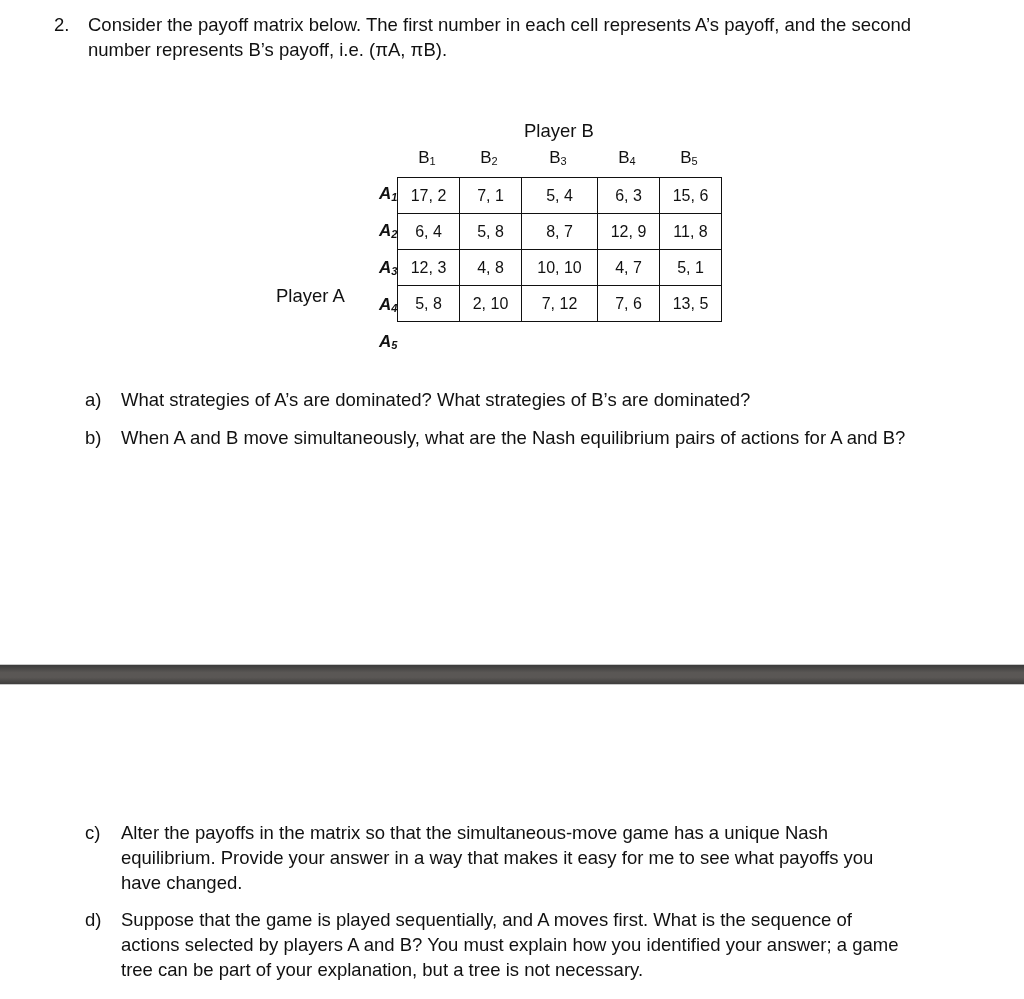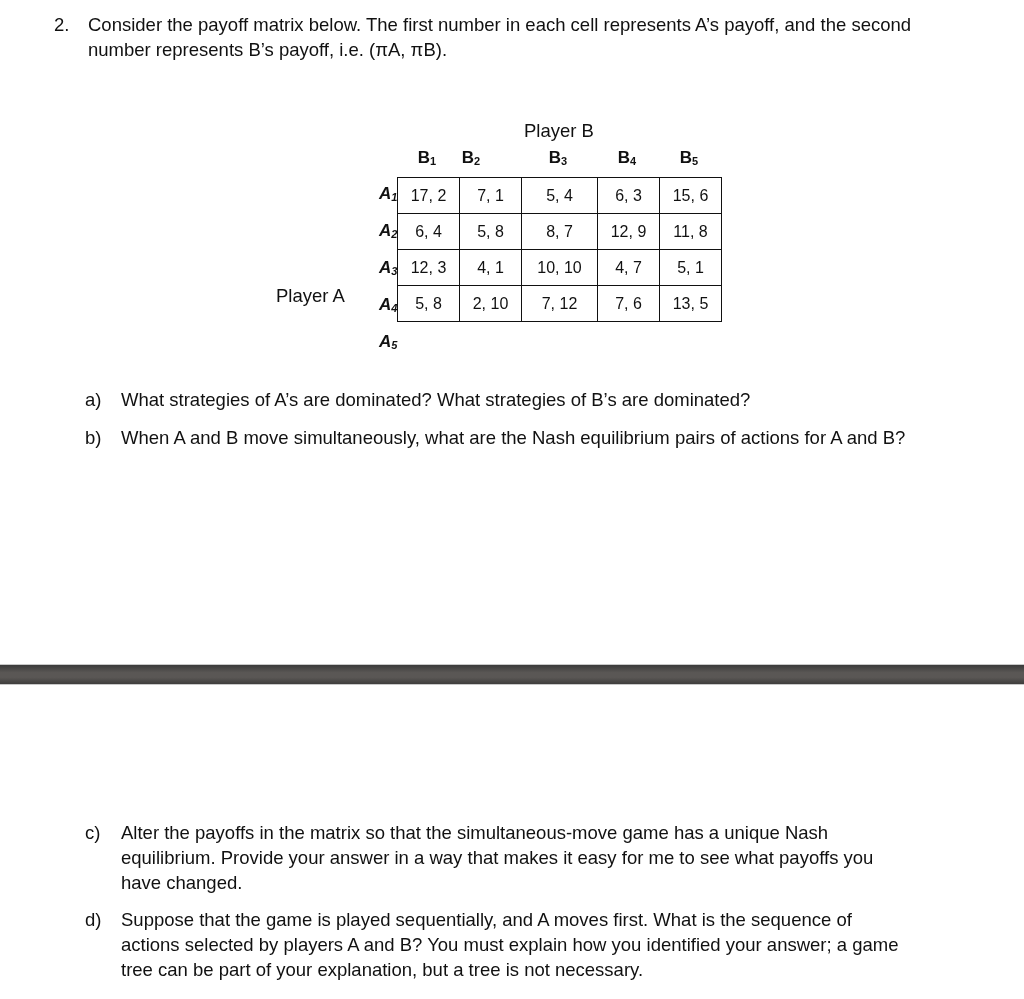--- a/index.html
+++ b/index.html
@@ -16,41 +16,41 @@
   .item-body { left: 121px; text-align: center; }
 
   .matrix-table {
     position: absolute; left: 397px; top: 177px;
     border-collapse: collapse; font-size: 16px;
   }
   .matrix-table td {
     border: 1.5px solid #111; height: 35px; padding: 0; text-align: center;
     white-space: nowrap;
   }
-  .col-h { position: absolute; top: 148px; font-weight: bold; font-size: 17px; text-align: center; width: 60px; }
+  .col-h { position: absolute; top: 148px; font-weight: normal; font-size: 17px; text-align: center; width: 60px; }
   .col-h sub, .row-h sub { font-size: 11px; vertical-align: -2px; }
   .row-h { position: absolute; left: 379px; font-weight: bold; font-size: 17px; font-style: italic; }
   .divider {
     position: absolute; left: 0; top: 664px; width: 1024px; height: 19px;
     background: linear-gradient(#3a3a3a, #5a5755 40%, #5a5755 65%, #3e3d3c);
     border-top: 1px solid #c8c8c8; border-bottom: 1px solid #c8c8c8;
   }
 </style>
 </head>
 <body>
 
 <div class="abs txt num" style="top:12px">2.</div>
 <div class="abs txt q-body" style="top:12px">Consider the payoff matrix below.  The first number in each cell represents A’s payoff, and the second</div>
 <div class="abs txt q-body" style="top:37px">number represents B’s payoff, i.e. (πA, πB).</div>
 
 <div class="abs txt" style="left:524px; top:118px">Player B</div>
 <div class="abs txt" style="left:276px; top:283px">Player A</div>
 
 <div class="col-h" style="left:397px"><span>B</span><sub>1</sub></div>
-<div class="col-h" style="left:441px"><span>B</span><sub>2</sub></div>
+<div class="col-h" style="left:459px"><span>B</span><sub>2</sub></div>
 <div class="col-h" style="left:528px"><span>B</span><sub>3</sub></div>
 <div class="col-h" style="left:597px"><span>B</span><sub>4</sub></div>
 <div class="col-h" style="left:659px"><span>B</span><sub>5</sub></div>
 
 <div class="row-h" style="top:184px"><span>A</span><sub>1</sub></div>
 <div class="row-h" style="top:221px"><span>A</span><sub>2</sub></div>
 <div class="row-h" style="top:258px"><span>A</span><sub>3</sub></div>
 <div class="row-h" style="top:295px"><span>A</span><sub>4</sub></div>
 <div class="row-h" style="top:332px"><span>A</span><sub>5</sub></div>
 
@@ -72,21 +72,21 @@
   </tr>
   <tr>
     <td>6, 4</td>
     <td>5, 8</td>
     <td>8, 7</td>
     <td>12, 9</td>
     <td>11, 8</td>
   </tr>
   <tr>
     <td>12, 3</td>
-    <td>4, 1</td>
+    <td>4, 8</td>
     <td>10, 10</td>
     <td>4, 7</td>
     <td>5, 1</td>
   </tr>
   <tr>
     <td>5, 8</td>
     <td>2, 10</td>
     <td>7, 12</td>
     <td>7, 6</td>
     <td>13, 5</td>

